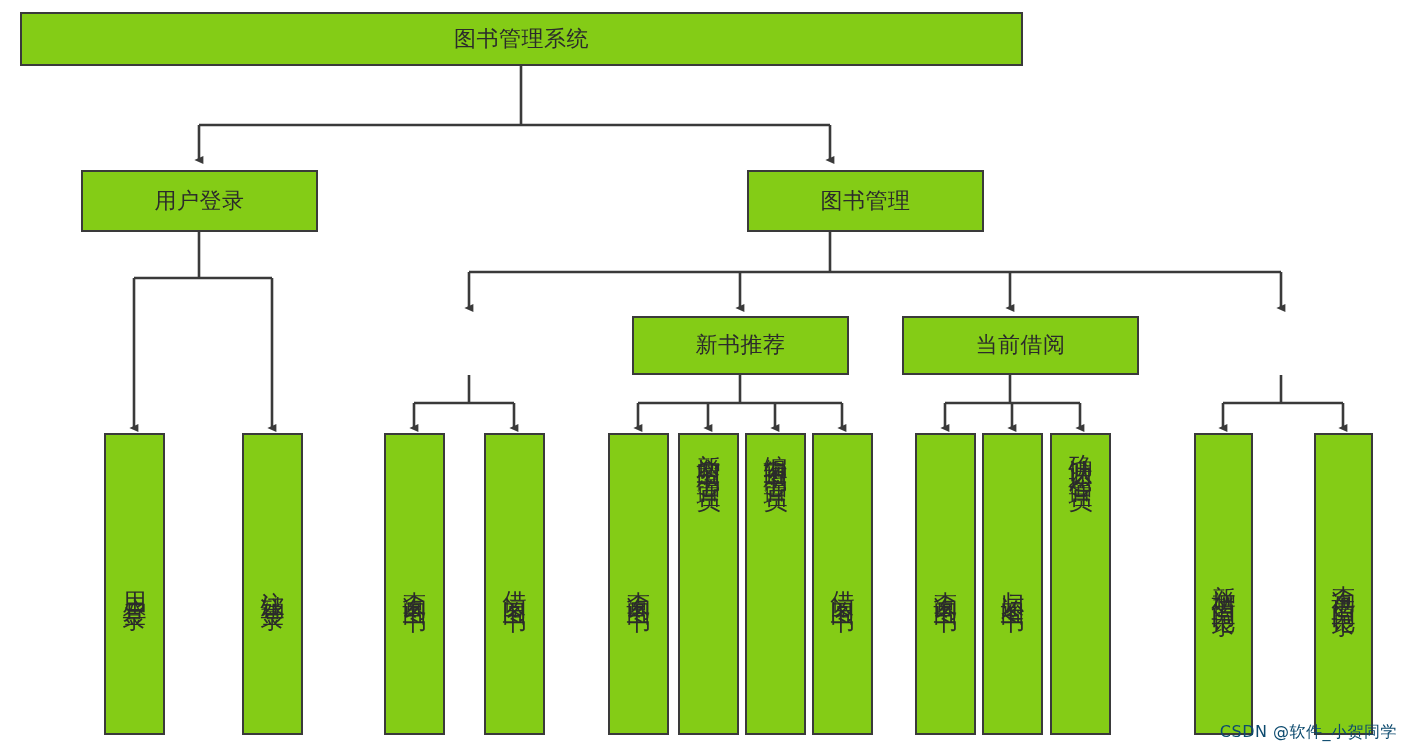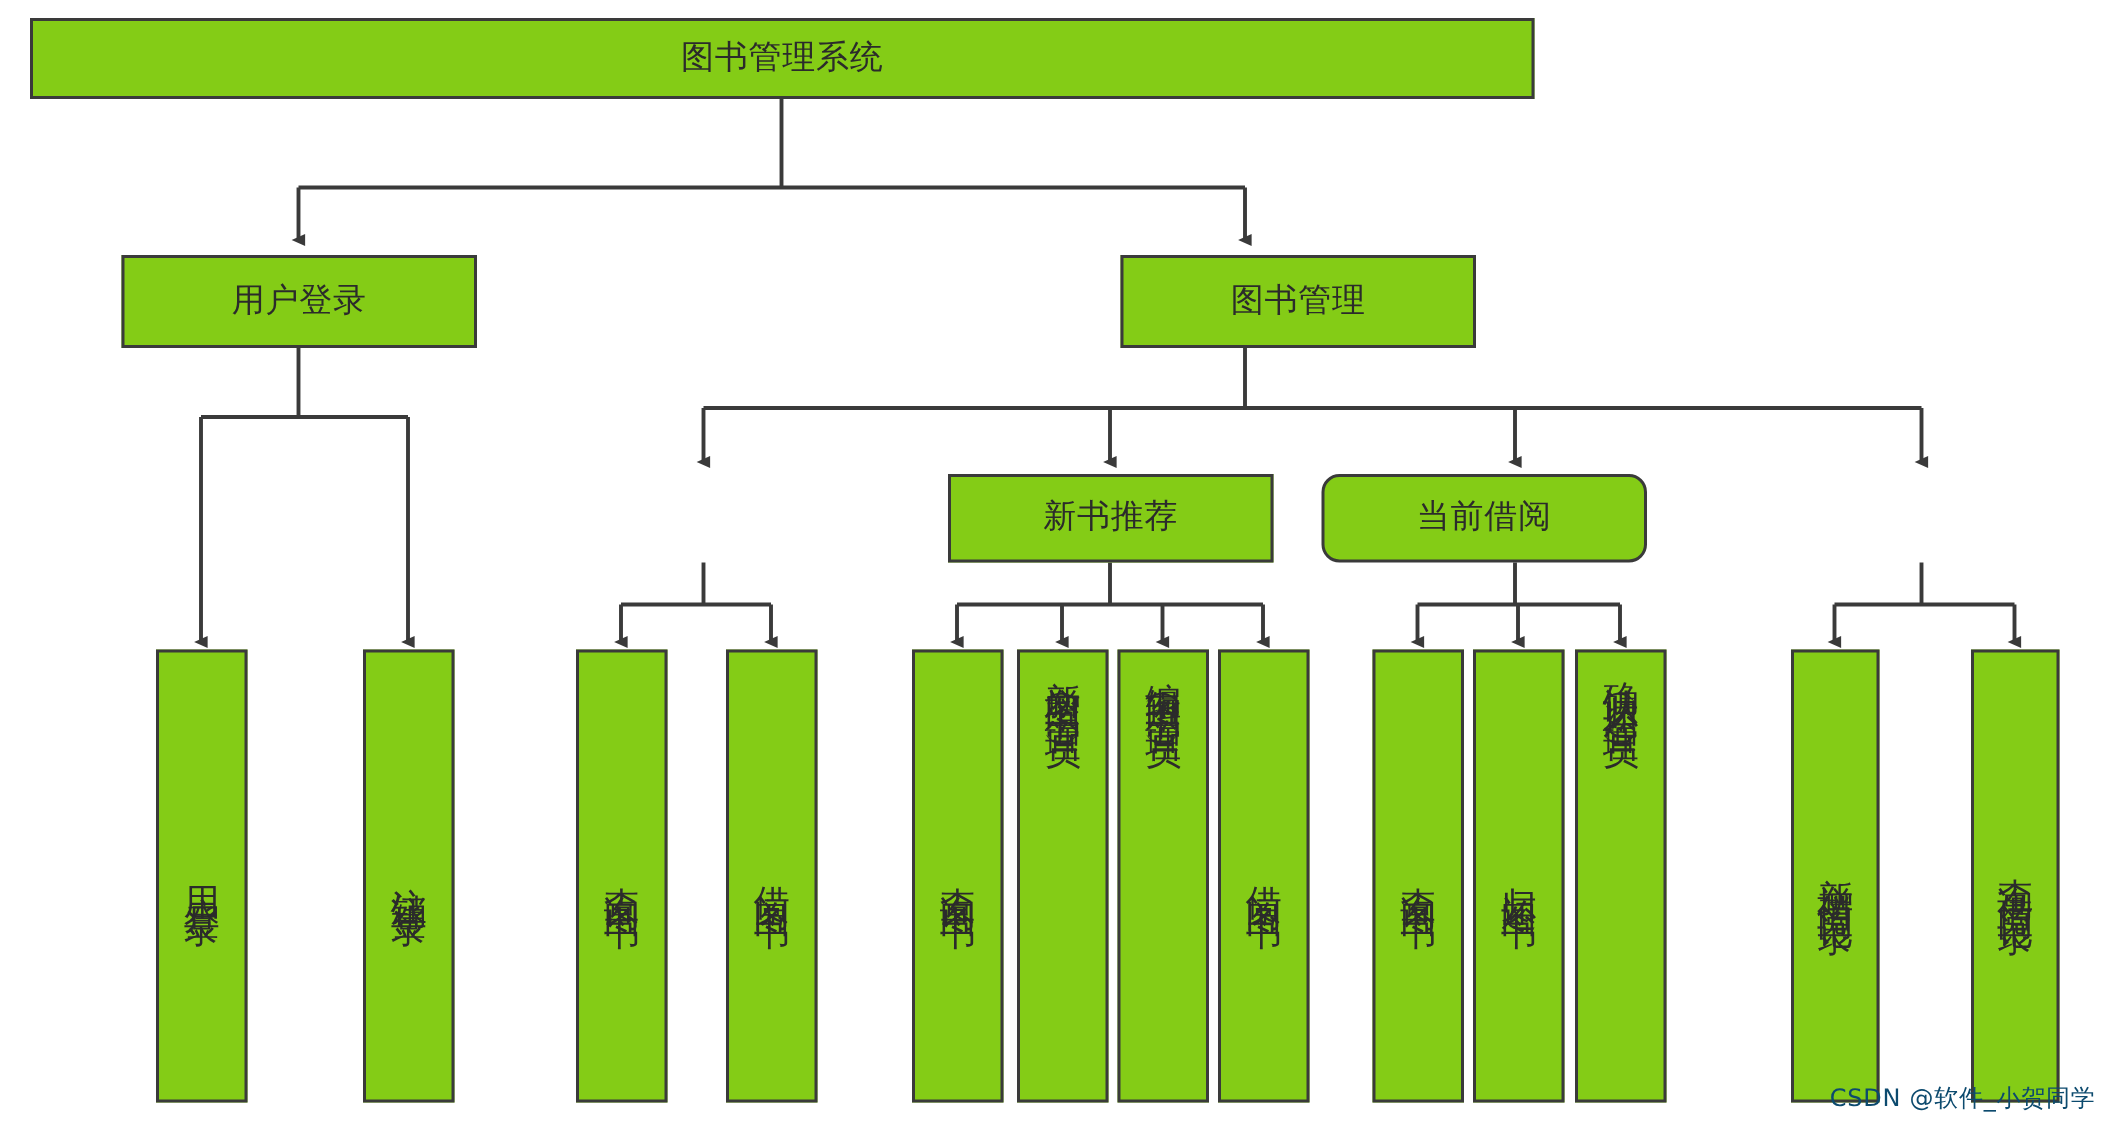--- a/index.html
+++ b/index.html
@@ -139,21 +139,21 @@
   <div class="node h" style="left:81px; top:170px; width:237px; height:62px;">
     <span class="lbl">用户登录</span>
   </div>
   <div class="node h" style="left:711px; top:170px; width:237px; height:62px;margin-left:36px;">
     <span class="lbl">图书管理</span>
   </div>
 
   <div class="node h" style="left:632px; top:316px; width:217px; height:59px;">
     <span class="lbl">新书推荐</span>
   </div>
-  <div class="node h" style="left:881px; top:316px; width:217px; height:59px;border-radius:12px;">
+  <div class="node h" style="left:902px; top:316px; width:237px; height:59px;">
     <span class="lbl">当前借阅</span>
   </div>
 
   <div class="node v centered" style="left:104px; top:433px; width:61px; height:302px;">
     <span class="lbl">用户登录</span>
   </div>
   <div class="node v centered" style="left:242px; top:433px; width:61px; height:302px;">
     <span class="lbl">注销登录</span>
   </div>
 

